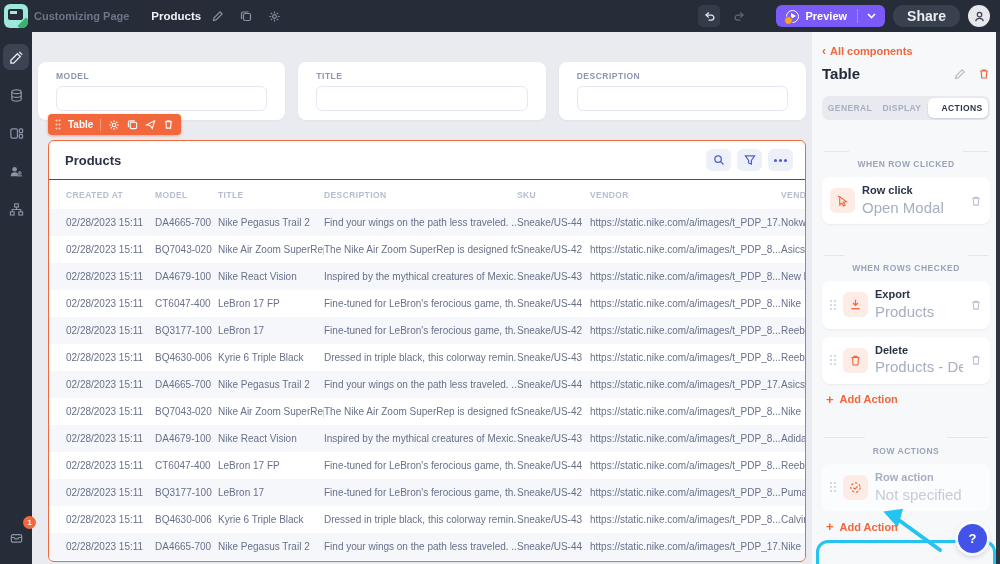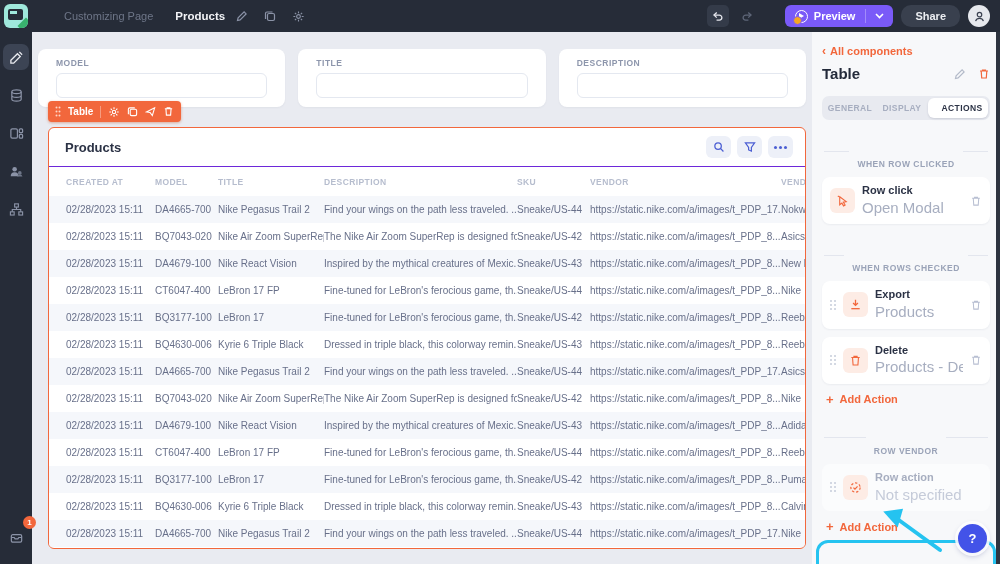--- a/index.html
+++ b/index.html
@@ -9,57 +9,57 @@
   
   .topbar { position:absolute; left:0; top:0; width:1000px; height:32px;
     background:#262c38; display:flex; align-items:center; z-index:30; }
   .logo { width:24px; height:24px; margin:0 6px 0 4px; border-radius:6px;
     background:#9fe8dc; position:relative; overflow:hidden; flex:0 0 auto; }
   .logo .win { position:absolute; left:4px; top:5px; width:15px; height:11px;
     border-radius:2px; background:#262c38; }
   .logo .win::after { content:""; position:absolute; left:2px; top:2px; width:7px; height:3px; background:#9fe8dc; }
   .logo .fold { position:absolute; right:-4px; bottom:-4px; width:12px; height:12px;
     background:#38b26e; transform:rotate(45deg); }
-  .crumb { color:#6e7688; font-size:11px; font-weight:normal; margin-left:30px; }
+  .crumb { color:#6e7688; font-size:11px; font-weight:bold; }
   .pagename { color:#f2f3f6; font-size:11.5px; font-weight:bold; margin-left:22px; }
   .tb-ico { width:22px; height:22px; display:flex; align-items:center; justify-content:center;
     margin-left:6px; border-radius:5px; cursor:pointer; }
   .tb-ico svg { display:block; }
   .tb-right { margin-left:auto; display:flex; align-items:center; gap:8px; padding-right:10px; }
   .hist { display:flex; gap:2px; margin-right:18px; }
   .hist .tb-ico.active { background:#343b49; }
   .btn-preview { height:22px; background:#7a5af8; border-radius:6px; display:flex;
     align-items:center; color:#fff; font-size:11px; font-weight:bold; cursor:pointer; }
   .btn-preview .pv-main { display:flex; align-items:flex-start; gap:6px; padding:0 10px; }
   .pv-icon { position:relative; width:13px; height:13px; border:1.5px solid #fff; border-radius:50%;
     display:flex; align-items:center; justify-content:center; }
   .pv-icon::before { content:""; border-left:5px solid #fff; border-top:3px solid transparent;
     border-bottom:3px solid transparent; margin-left:1px; }
   .pv-icon::after { content:""; position:absolute; left:-3px; bottom:-3px; width:7px; height:7px;
     border-radius:50%; background:#f5a623; border:1.5px solid #7a5af8; }
   .pv-split { width:1px; height:14px; background:rgba(255,255,255,.3); }
   .pv-caret { padding:0 9px; display:flex; align-items:center; }
   .btn-share { height:22px; padding:0 14px; background:#39404e; border-radius:10px; color:#eceef2;
-    font-size:11px; font-weight:bold; display:flex; align-items:center; cursor:pointer; }
+    font-size:14px; font-weight:bold; display:flex; align-items:center; cursor:pointer; }
   .avatar { width:22px; height:22px; border-radius:50%; background:#e6e8ed; display:flex;
     align-items:center; justify-content:center; cursor:pointer; }
 
   
   .sidebar { position:absolute; left:0; top:32px; width:32px; height:532px;
     background:#262c38; z-index:25; display:flex; flex-direction:column; align-items:center; }
   .sb-item { width:26px; height:26px; margin-top:12px; border-radius:7px; display:flex;
     align-items:center; justify-content:center; cursor:pointer; }
   .sb-item.active { background:#3c4454; }
   .sb-bottom { margin-top:auto; margin-bottom:14px; position:relative; }
   .badge { position:absolute; right:-7px; top:-8px; min-width:13px; height:13px; border-radius:7px;
     background:#f2673c; color:#fff; font-size:8px; font-weight:bold; display:flex;
     align-items:center; justify-content:center; padding:0 3px; }
 
   
-  .canvas { position:absolute; left:32px; top:19px; width:780px; height:532px;
+  .canvas { position:absolute; left:32px; top:32px; width:780px; height:532px;
     background:#e9ebf1; overflow:hidden; }
   .fields { position:absolute; left:6px; top:30px; width:768px; display:flex; gap:13px; }
   .fieldcard { flex:1; background:#fff; border-radius:8px; padding:9px 18px 12px 18px; height:58px;
     box-shadow:0 1px 2px rgba(40,50,80,.05); }
   .fieldcard .flabel { font-size:8.5px; font-weight:bold; letter-spacing:.5px; color:#8d96ac; }
   .fieldcard input { width:100%; height:25px; margin-top:5px; border:1px solid #e4e8f0;
     border-radius:6px; background:#fff; outline:none; padding:0 8px; font-size:11px; }
 
   
   .chip { position:absolute; left:16px; top:82px; height:21px; background:#f2673c; border-radius:4px;
@@ -569,21 +569,21 @@
               <path d="M2.5 3.8h9M5.3 3.8V2.6h3.4v1.2M3.8 3.8l.6 8h5.2l.6-8" fill="none" stroke="#b8bfd2" stroke-width="1.2"></path>
             </svg>
           </span>
         </span>
       </div>
       <div class="addaction">
         <span class="plus">+</span>
         <span>Add Action</span>
       </div>
       <div class="sec-head">
-        <span>ROW VENDOR</span>
+        <span>ROW ACTIONS</span>
       </div>
       <div class="acard muted">
         <span class="drag">
           <i>
             <b></b>
             <b></b>
           </i>
           <i>
             <b></b>
             <b></b>

